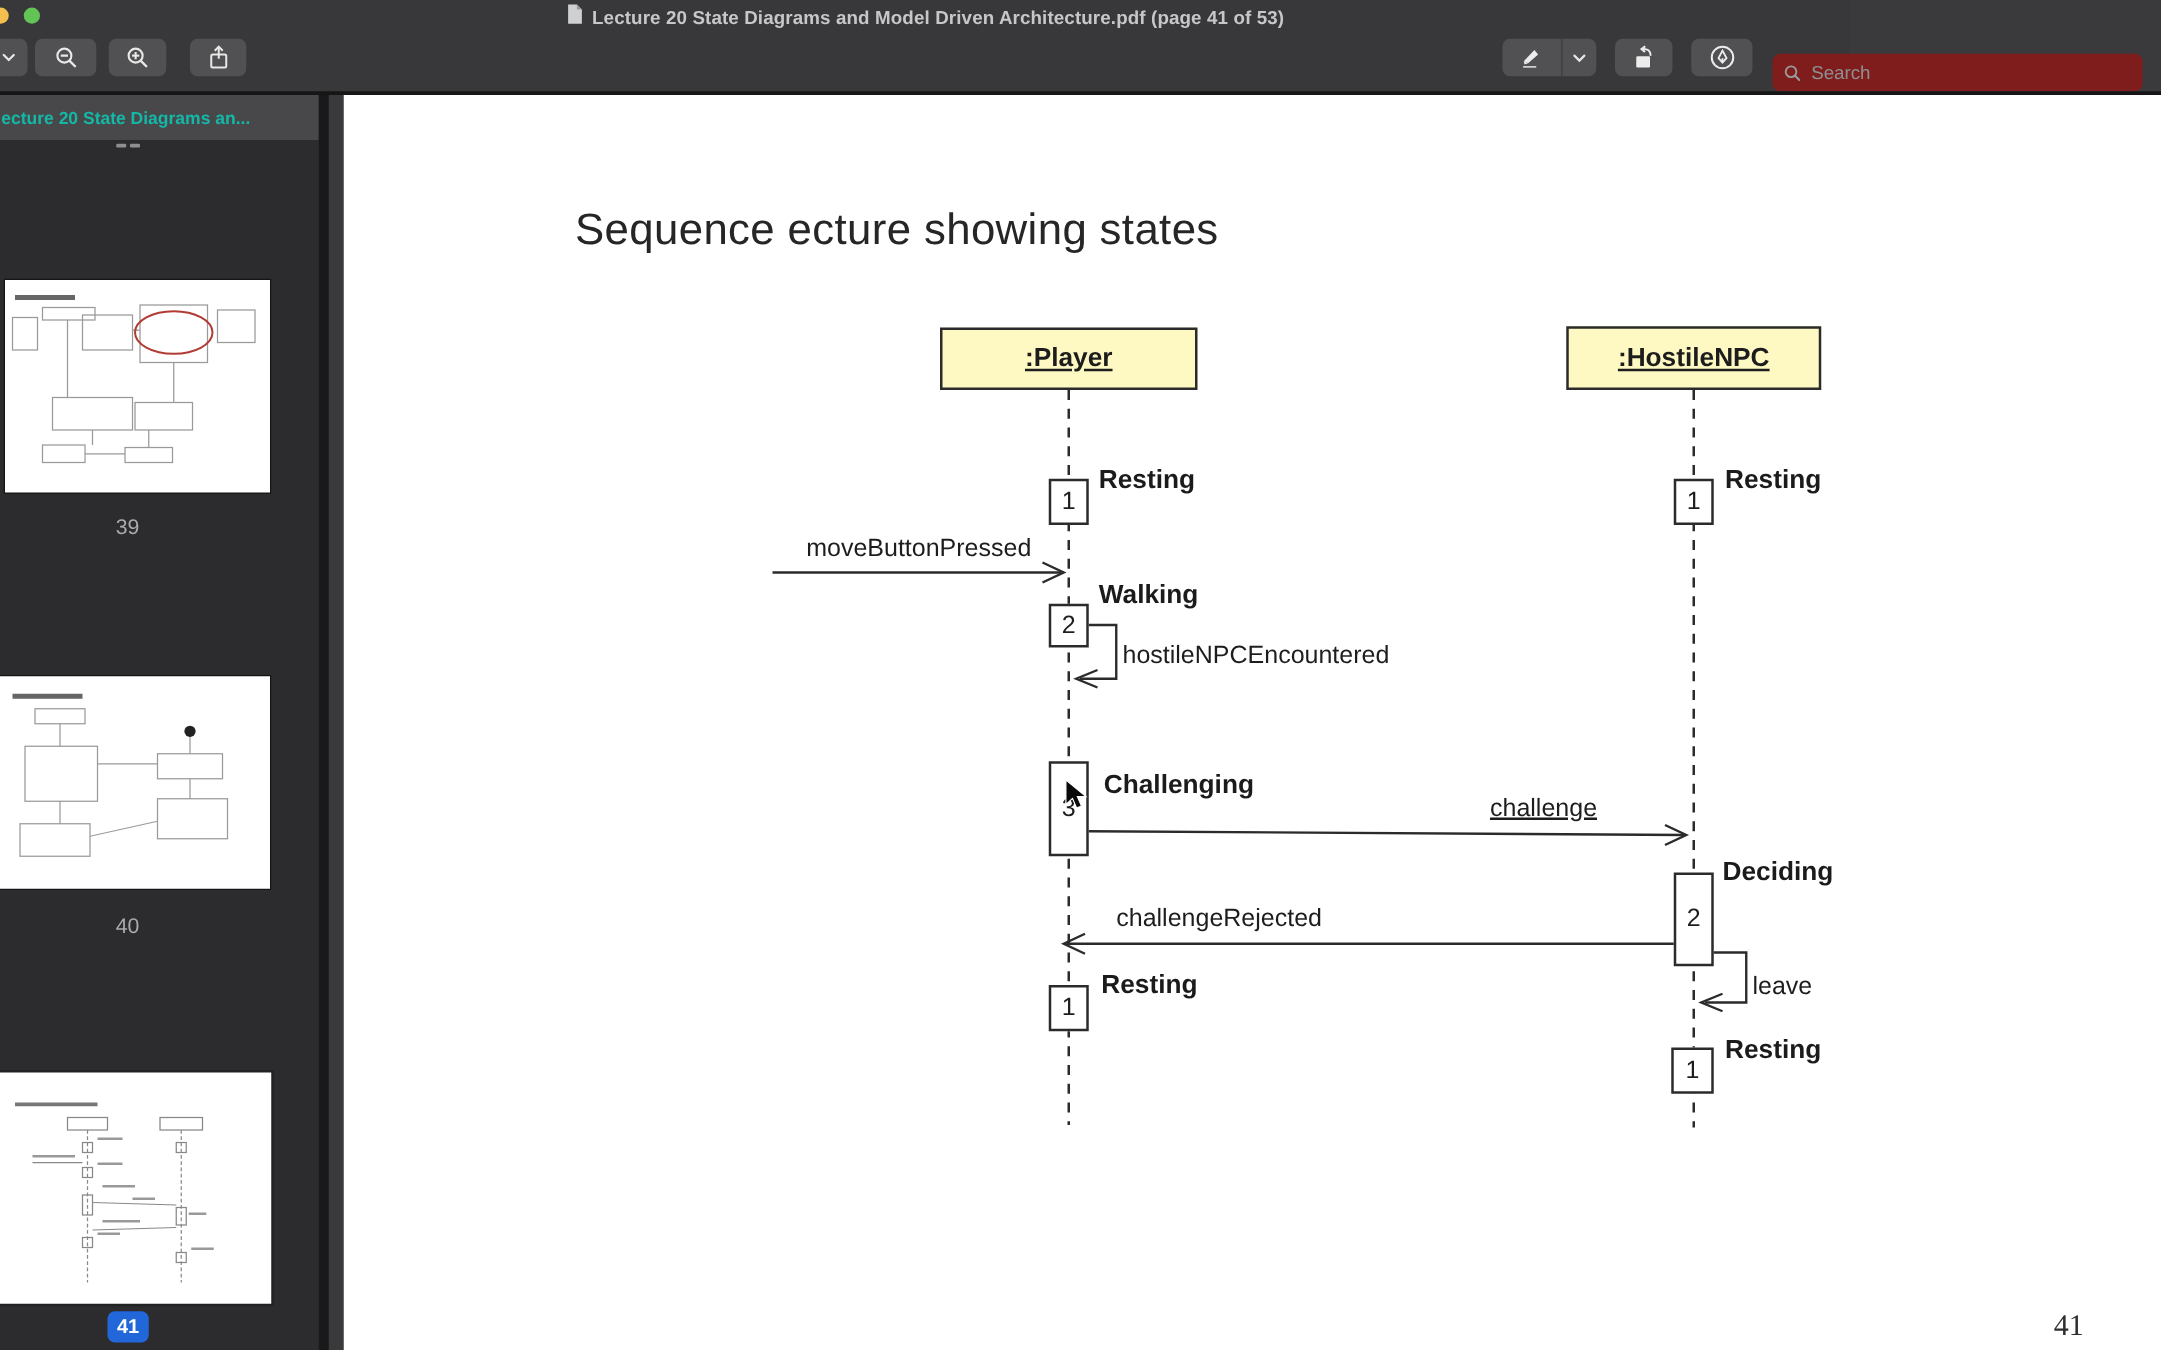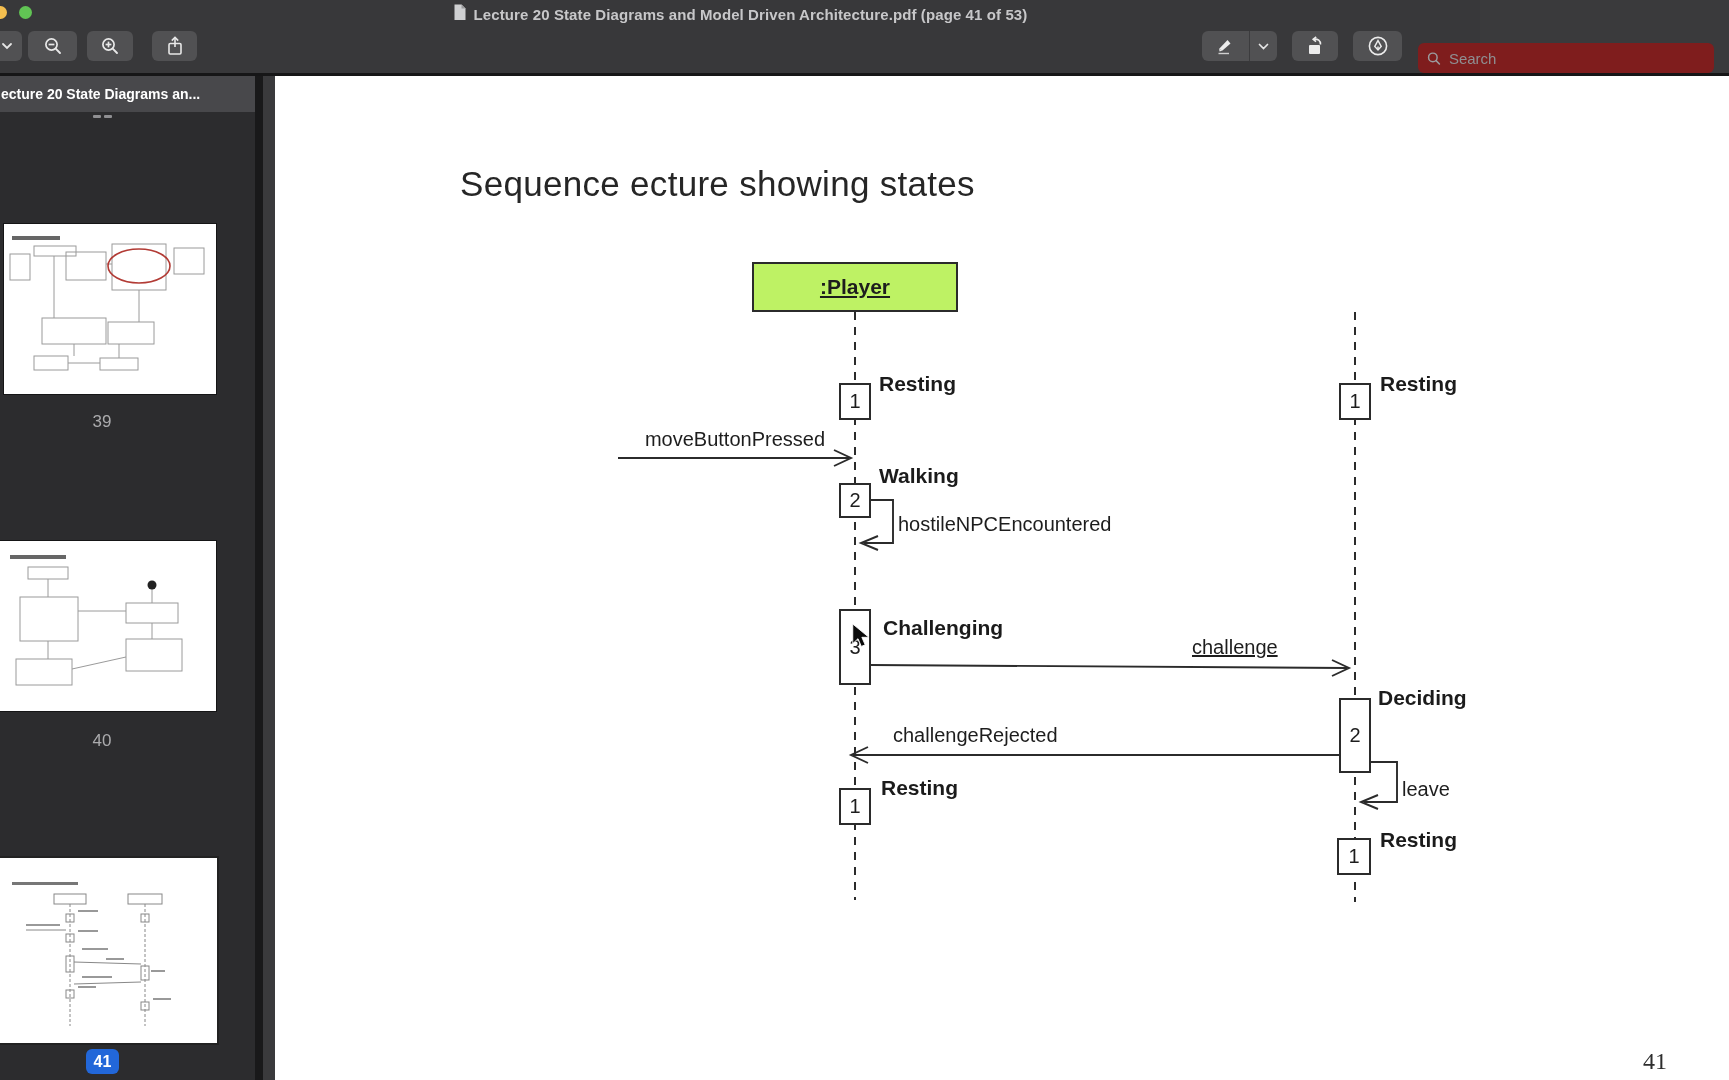--- a/index.html
+++ b/index.html
@@ -20,36 +20,36 @@
   .tb-btn svg{display:block;}
   .searchfield{position:absolute;top:31px;left:1418px;width:296px;height:30px;background:#7f1d1d;
     border-radius:6px;display:flex;align-items:center;padding:0 9px;gap:6px;margin-top:12px;}
   .searchfield input{background:transparent;border:none;outline:none;color:#dcdcdc;font-size:15px;width:100%;
     font-family:"Liberation Sans",sans-serif;}
   .searchfield input::placeholder{color:#8f8f92;}
 
   
   .sidebar{position:absolute;left:0;top:76px;width:255px;height:1004px;background:#2c2c2e;z-index:10;}
   .sidebar-header{position:absolute;left:0;top:0;width:255px;height:36px;background:#48484b;
-    color:#ffffff;font-size:14px;font-weight:600;display:flex;align-items:center;padding-left:1px;
+    color:#14b8a6;font-size:14px;font-weight:600;display:flex;align-items:center;padding-left:1px;
     white-space:nowrap;overflow:hidden;}
   .dash{position:absolute;height:3px;width:8px;background:#8f8f92;border-radius:1px;}
   .thumb{position:absolute;background:#fff;box-shadow:0 0 0 1px #151516;}
   .thumb svg{display:block;}
   .pagenum{position:absolute;color:#ababad;font-size:17px;text-align:center;width:60px;}
   .pagebadge{position:absolute;left:86px;top:973px;width:33px;height:25px;background:#2267d9;border-radius:6px;
     color:#fff;font-size:16px;font-weight:700;display:flex;align-items:center;justify-content:center;}
 
   .divider{position:absolute;left:255px;top:76px;width:8px;height:1004px;background:#19191a;z-index:11;}
 
   
   .content{position:absolute;left:263px;top:76px;width:1466px;height:1004px;background:#3a3a3c;}
   .page{position:absolute;left:12px;top:0;width:1454px;height:1004px;background:#ffffff;color:#222;}
   .slide-title{position:absolute;left:185px;top:88px;font-size:35px;font-weight:400;color:#262626;letter-spacing:.3px;}
-  .head-box{position:absolute;border:2px solid #2b2b2b;background:#bef264;display:flex;align-items:center;justify-content:center;}
+  .head-box{position:absolute;border:2px solid #2b2b2b;background:#fef9c3;display:flex;align-items:center;justify-content:center;}
   .head-box span{font-size:21px;font-weight:700;text-decoration:underline;color:#1d1d1d;}
   .act{position:absolute;border:2px solid #2b2b2b;background:#fff;display:flex;align-items:center;justify-content:center;
     font-size:20px;color:#1d1d1d;z-index:3;}
   .state{position:absolute;font-size:21px;font-weight:700;color:#1b1b1b;z-index:4;}
   .msg{position:absolute;font-size:20px;color:#1d1d1d;z-index:4;}
   .under,.over{position:absolute;left:0;top:0;z-index:2;}
   .over{z-index:5;pointer-events:none;}
   .slide-num{position:absolute;left:1368px;top:972px;font-family:"Liberation Serif",serif;font-size:24px;color:#2e2e2e;}
 </style>
 </head>
@@ -226,20 +226,23 @@
   <div class="divider"></div>
 
   <div class="content">
     <div class="page">
 
       <div class="slide-title">Sequence ecture showing states</div>
 
       <div class="head-box" style="left:477px;top:186px;width:206px;height:50px;">
         <span>:Player</span>
       </div>
+      <div class="head-box" style="left:978px;top:185px;width:204px;height:51px;">
+        <span>:HostileNPC</span>
+      </div>
 
       <svg class="under" width="1454" height="1004">
         <line x1="580" y1="236" x2="580" y2="824" stroke="#2b2b2b" stroke-width="2" stroke-dasharray="8 7"></line>
         <line x1="1080" y1="236" x2="1080" y2="826" stroke="#2b2b2b" stroke-width="2" stroke-dasharray="8 7"></line>
       </svg>
 
       <div class="act" style="left:564px;top:307px;width:32px;height:37px;">1</div>
       <div class="act" style="left:564px;top:407px;width:32px;height:35px;">2</div>
       <div class="act" style="left:564px;top:533px;width:32px;height:76px;">3</div>
       <div class="act" style="left:564px;top:712px;width:32px;height:37px;">1</div>

